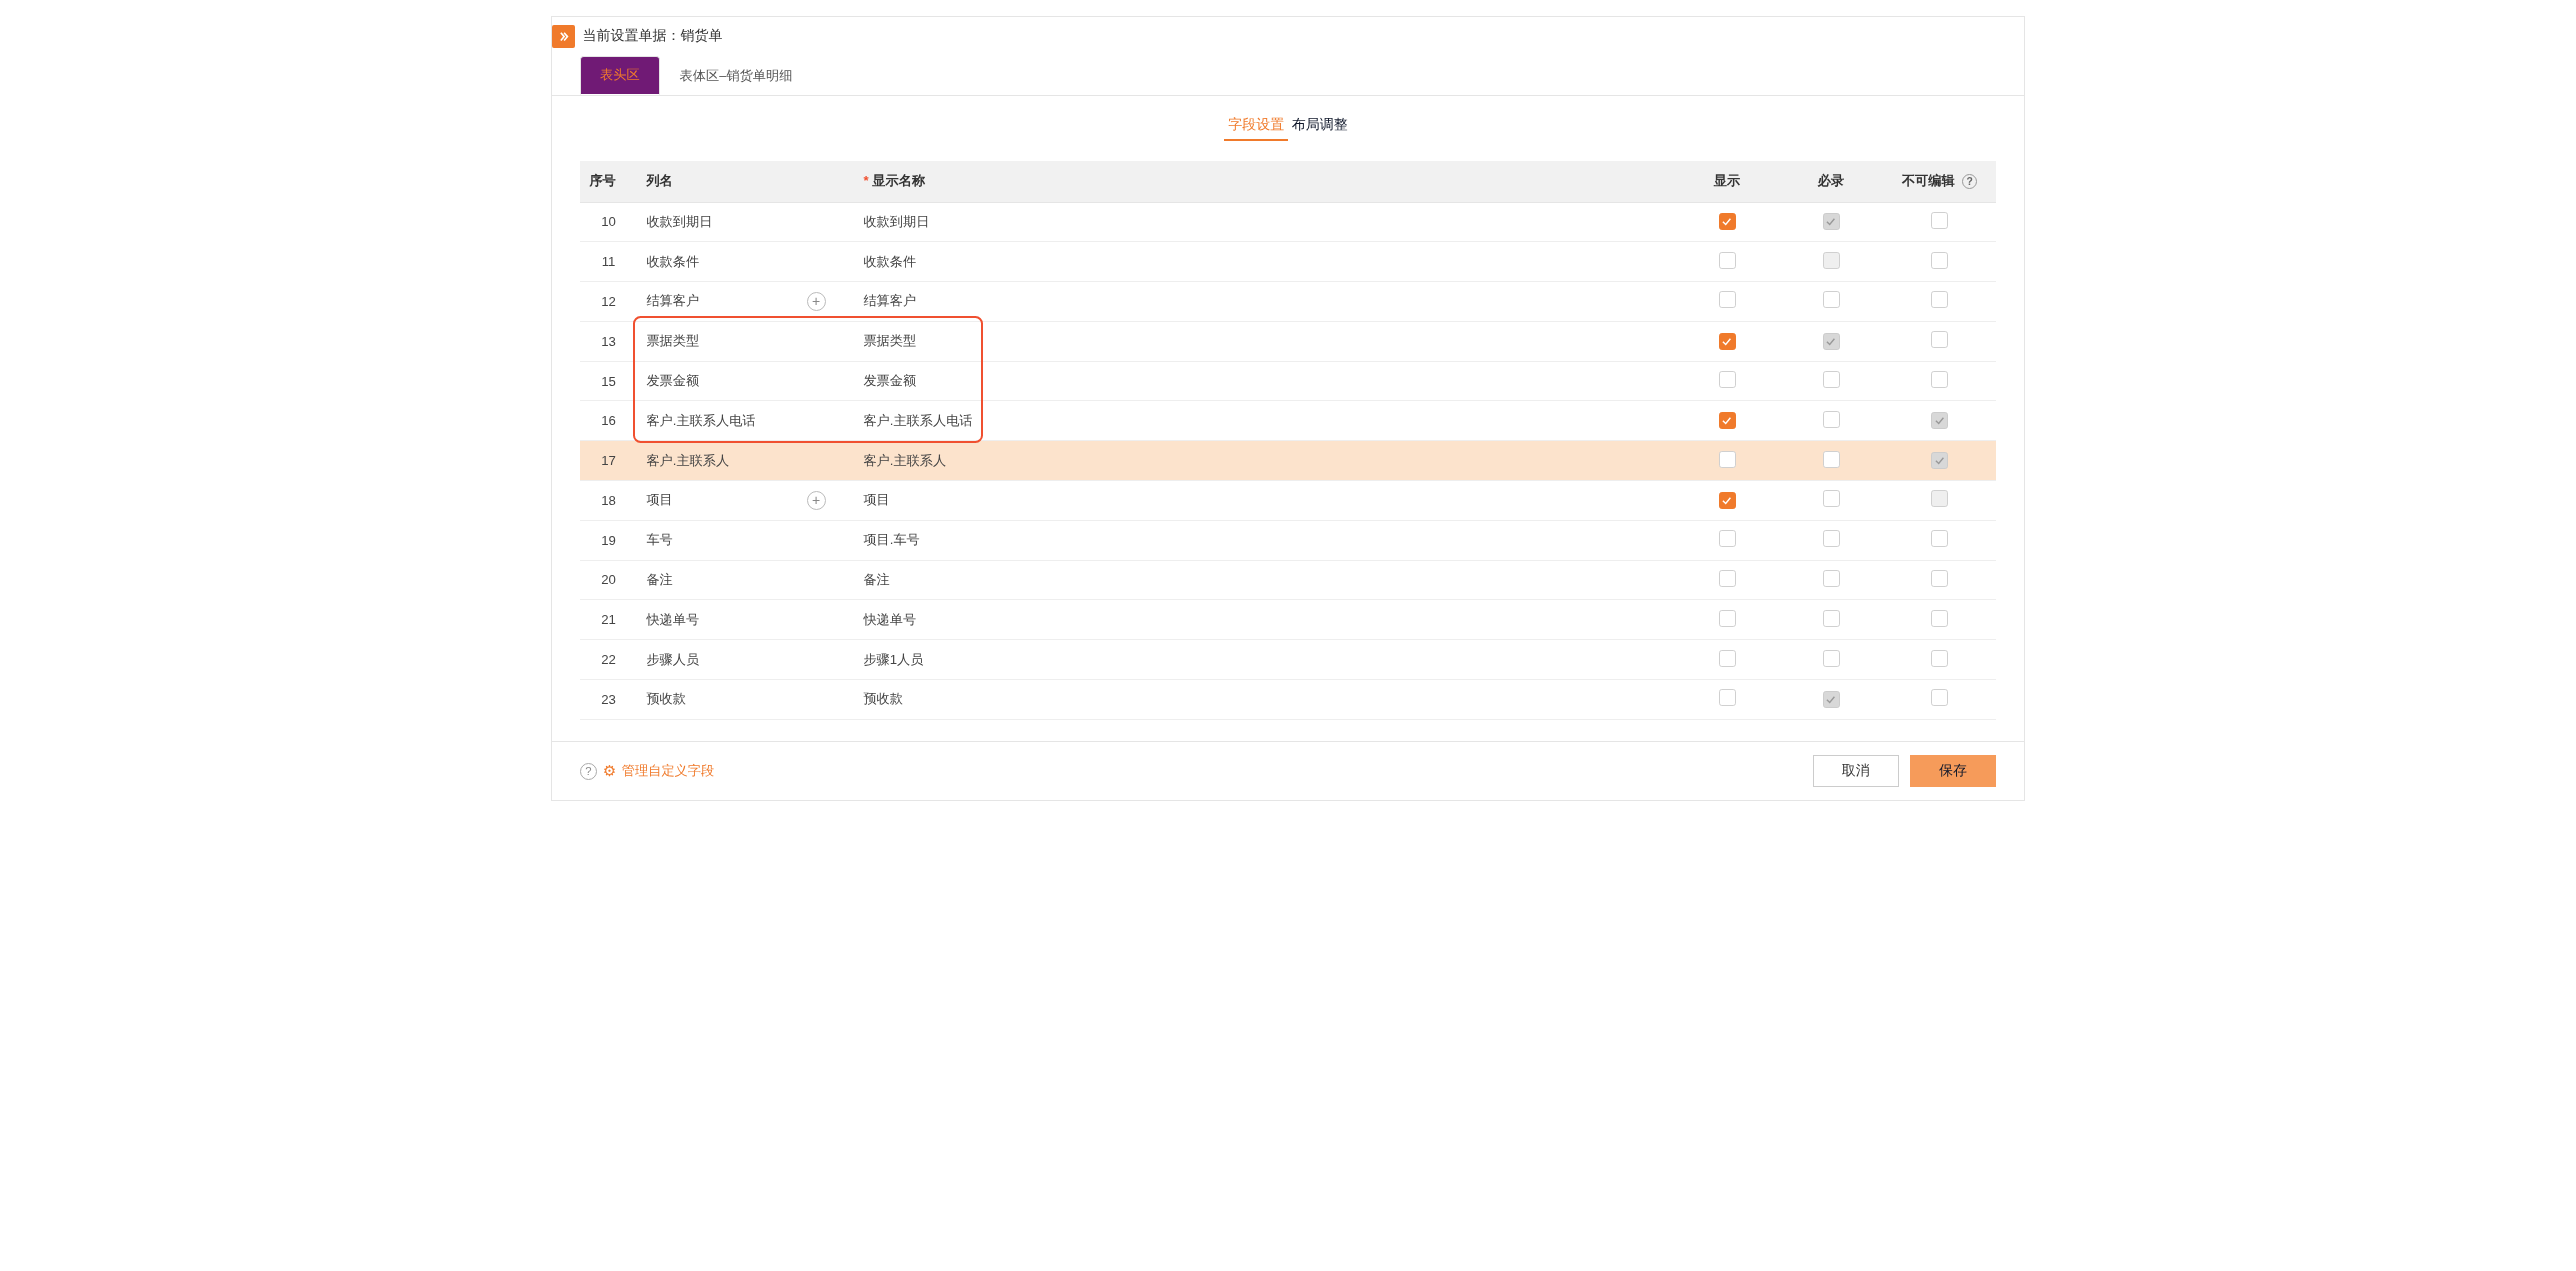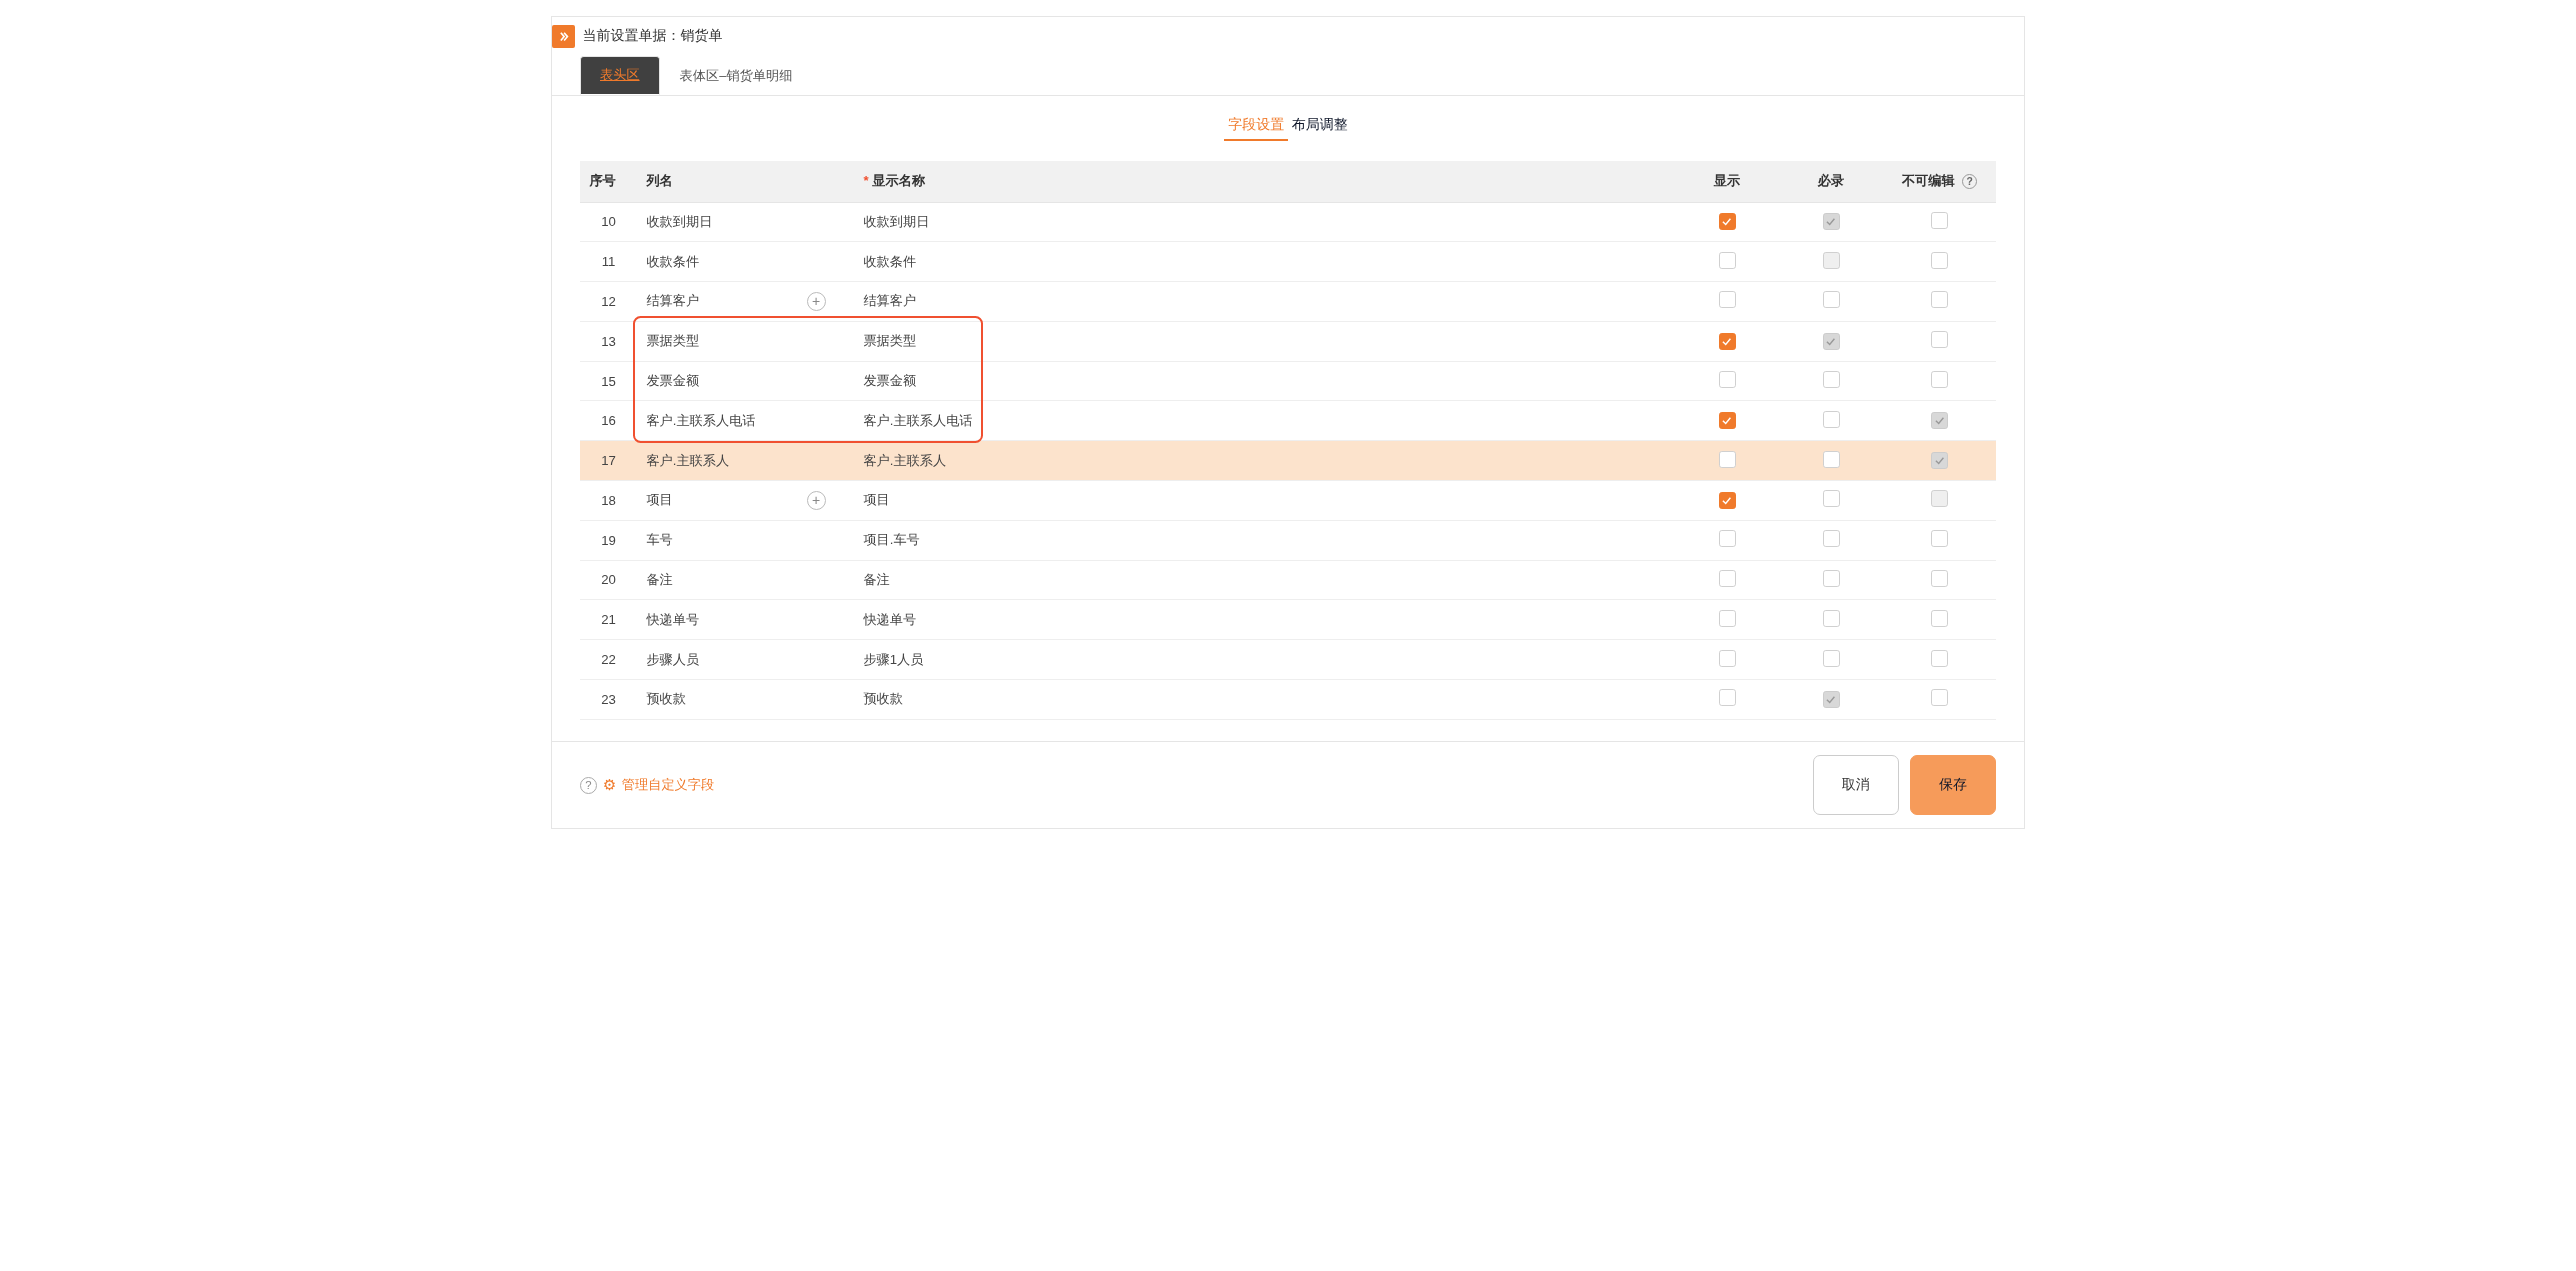--- a/index.html
+++ b/index.html
@@ -56,22 +56,21 @@
       color: #555;
       border: 0.9px solid transparent;
       border-bottom: none;
       position: relative;
     }
     .tab-item.active {
       color: #f07a2b;
       border-color: #e5e5e5;
       border-bottom: 0.9px solid #fff;
       border-radius: 3.8px 3.8px 0 0;
-      background: #404040;
-      text-decoration: underline;
+      background: #701a75;
     }
     .subtab-row {
       display: flex;
       justify-content: center;
       padding: 15px 0 7.6px 0;
     }
     .subtab-item {
       padding: 5.7px 3.8px;
       cursor: pointer;
       color: #0f172a;
@@ -243,22 +242,22 @@
       font-size: 11.3px;
     }
     .footer-left .gear-icon {
       font-size: 15px;
     }
     .footer-right {
       display: flex;
       gap: 11.3px;
     }
     .btn {
-      padding: 20px 28px;
-      border-radius: 7px;
+      padding: 6px 28px;
+      border-radius: 0;
       font-size: 14px;
       cursor: pointer;
       border: 0.9px solid #ccc;
       background: #fff;
       color: #333;
     }
     .btn-primary {
       background: #f69b5a;
       border-color: #f69b5a;
       color: #0f172a;

